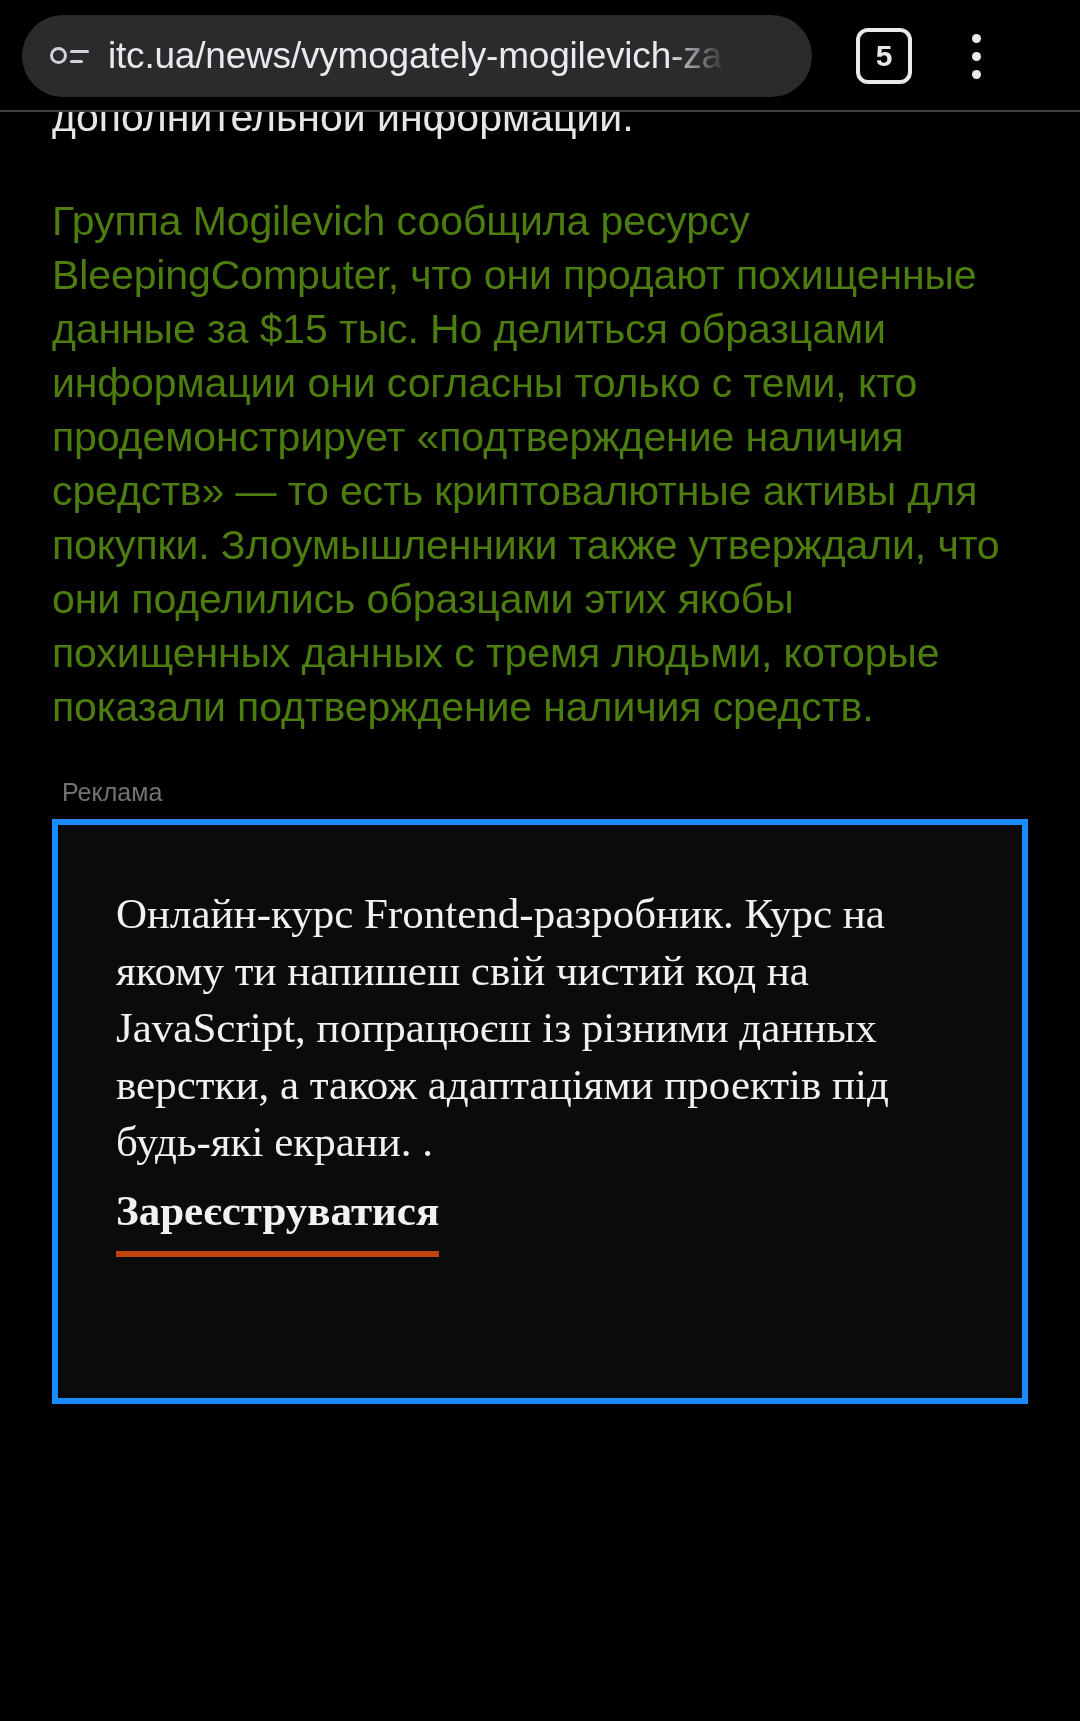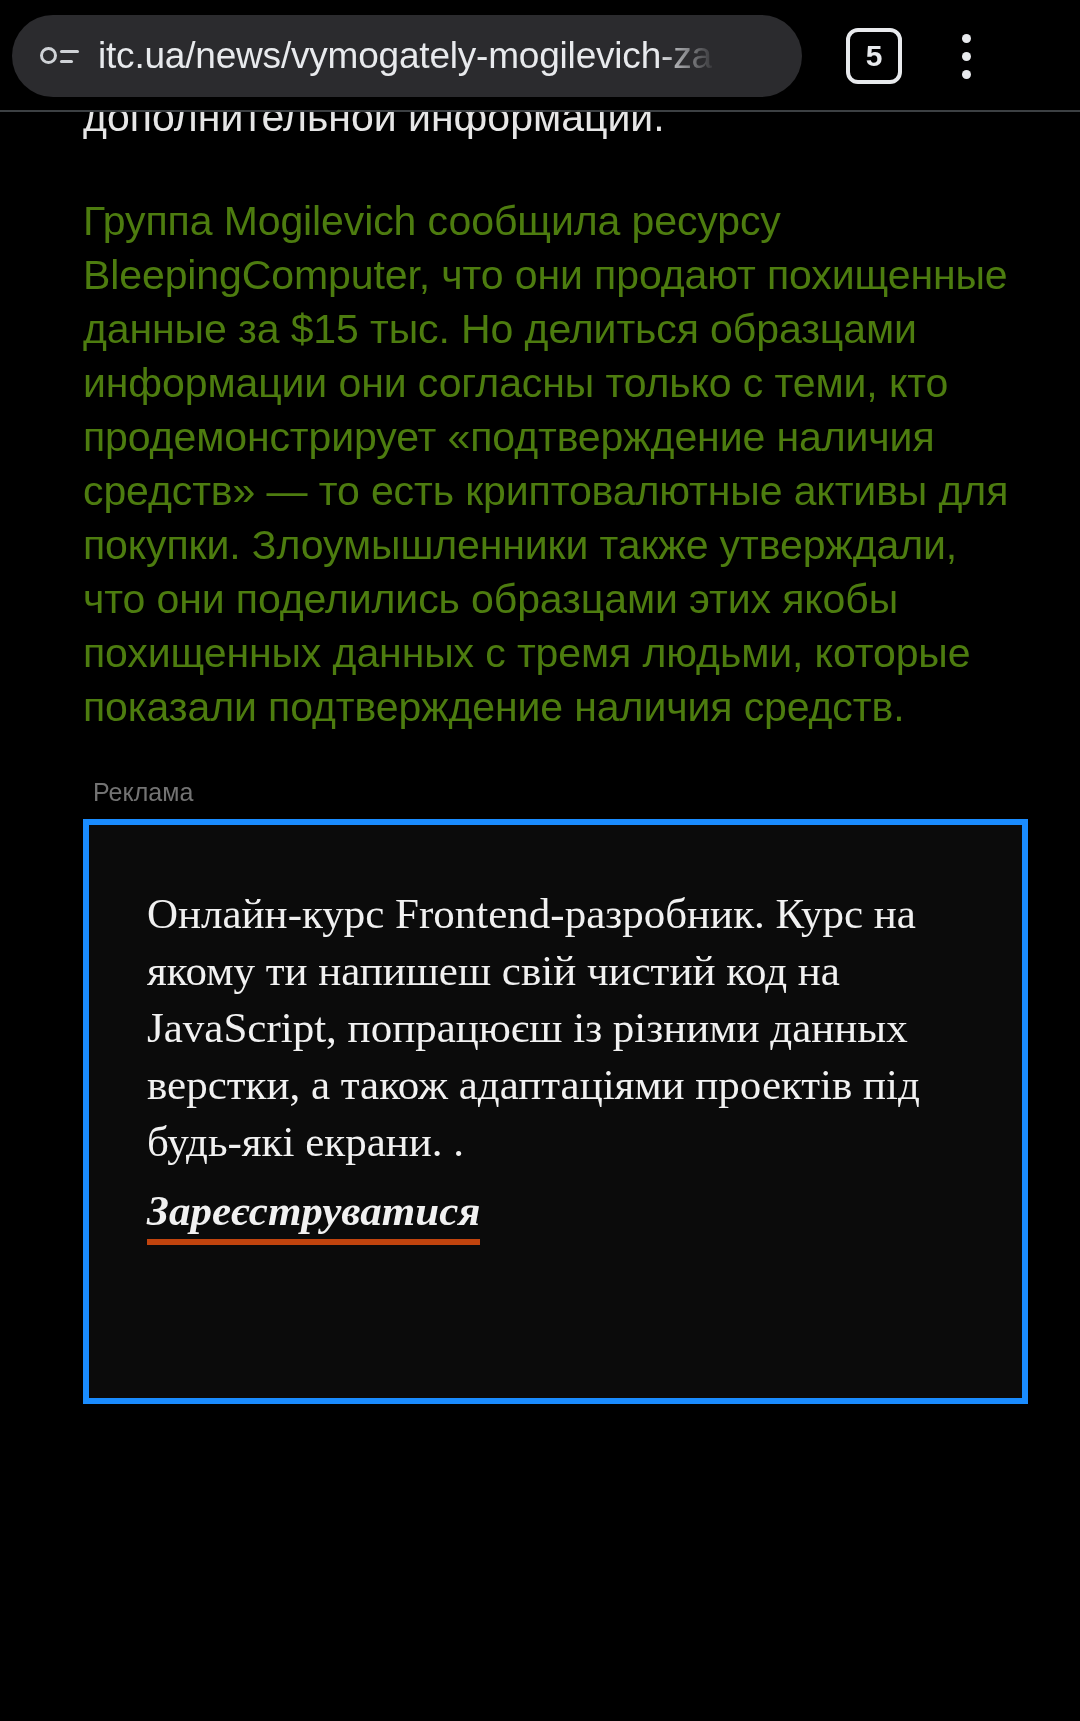--- a/index.html
+++ b/index.html
@@ -16,21 +16,21 @@
     color: #e8eaed;
     position: relative;
   }
 
   
   .browser-bar {
     height: 112px;
     background: #000000;
     display: flex;
     align-items: center;
-    padding: 0 12px;
+    padding: 0 22px;
     position: relative;
   }
   .omnibox {
     flex: 0 0 auto;
     width: 790px;
     height: 82px;
     border-radius: 41px;
     background: #2b2b2e;
     display: flex;
     align-items: center;
@@ -109,21 +109,20 @@
     position: absolute;
     left: 0; right: 0; bottom: 0;
     height: 2px;
     background: #3c4043;
   }
 
   
   .page {
     padding: 0 52px;
     position: relative;
-    margin-left: 31px;
   }
   .clipped-line {
     font-size: 41px;
     line-height: 58px;
     color: #e6e6e6;
     height: 34px;
     overflow: hidden;
     margin-top: 0;
     position: relative;
   }
@@ -167,22 +166,21 @@
     text-align: center;
   }
   .ad-cta {
     font-family: "Liberation Serif", serif;
     font-size: 43px;
     font-weight: bold;
     color: #f1f1f1;
     display: inline-block;
     margin-top: 16px;
     border-bottom: 6px solid #c1440e;
-    padding-bottom: 4px;
-    font-style: italic;
+    padding-bottom: 16px;
   }
 </style>
 </head>
 <body>
 
 <div class="browser-bar">
 
   <div class="omnibox">
     <div class="site-info-icon">
       <div class="ring"></div>

